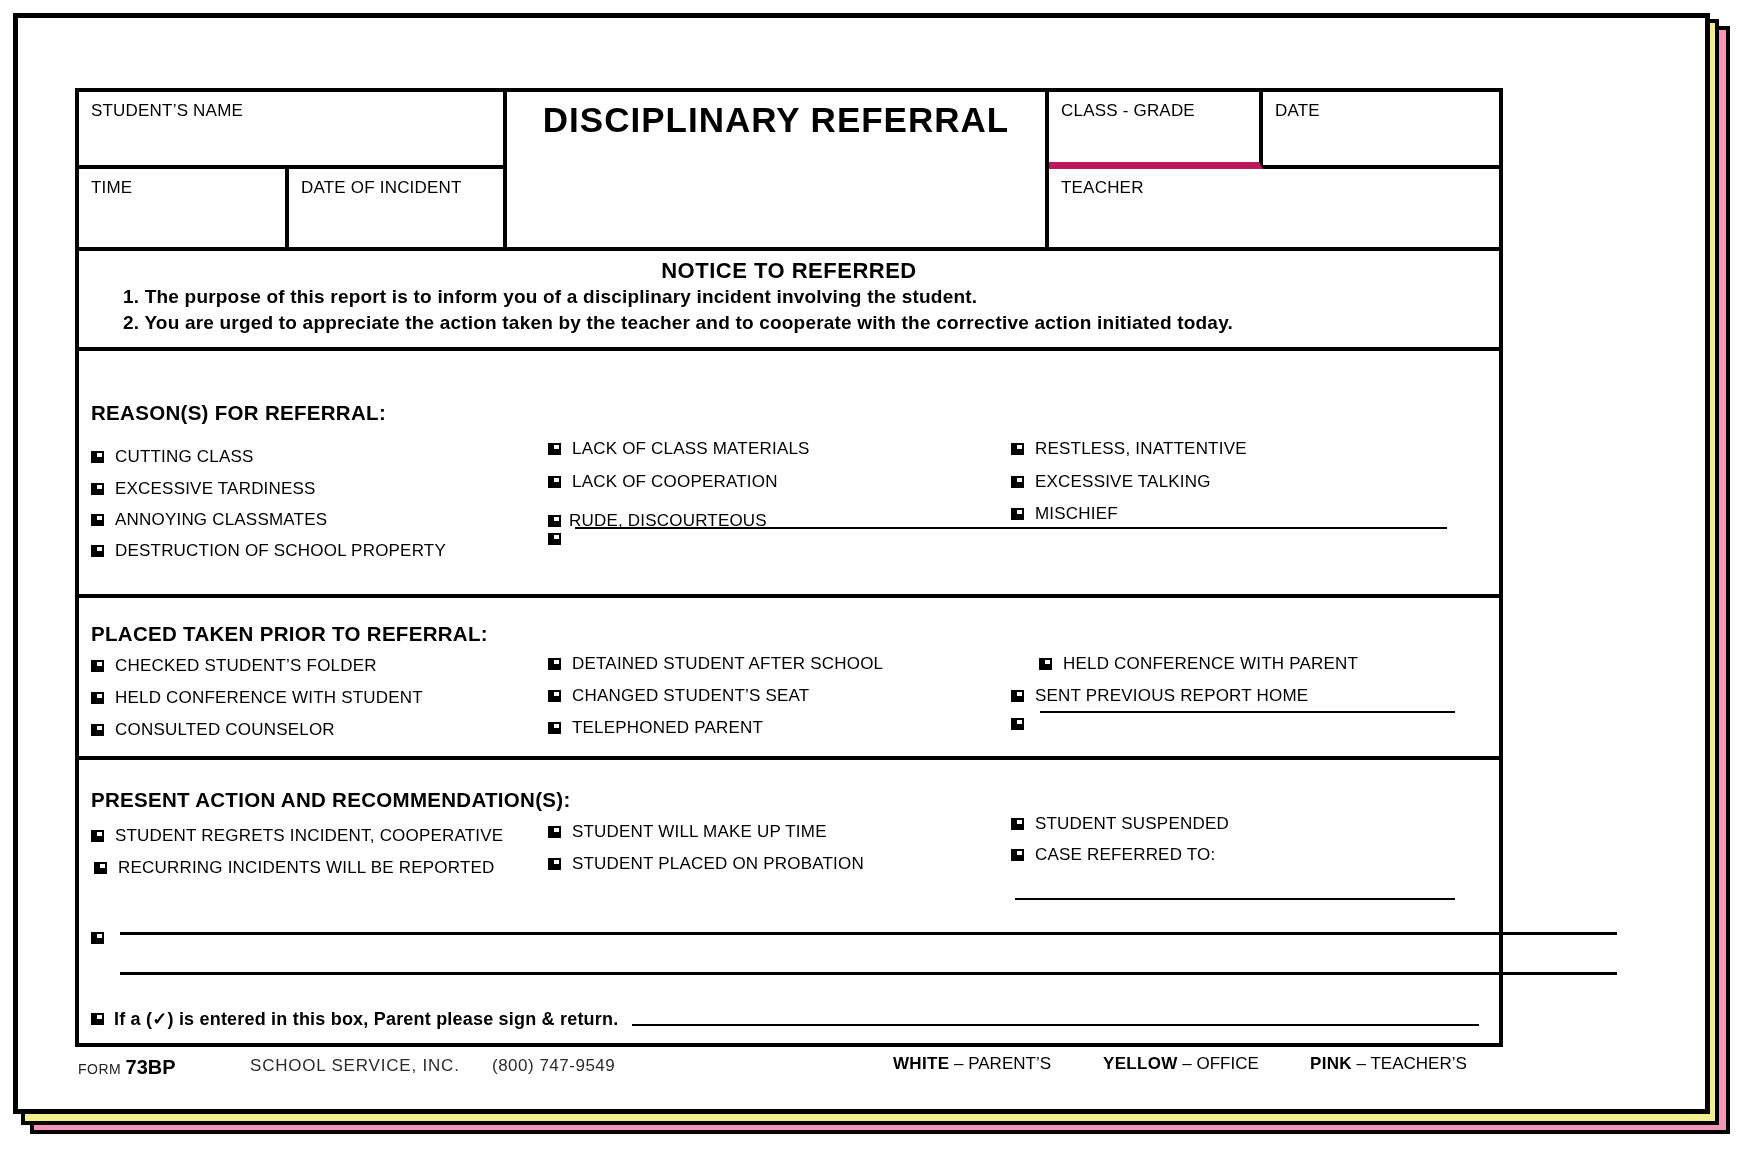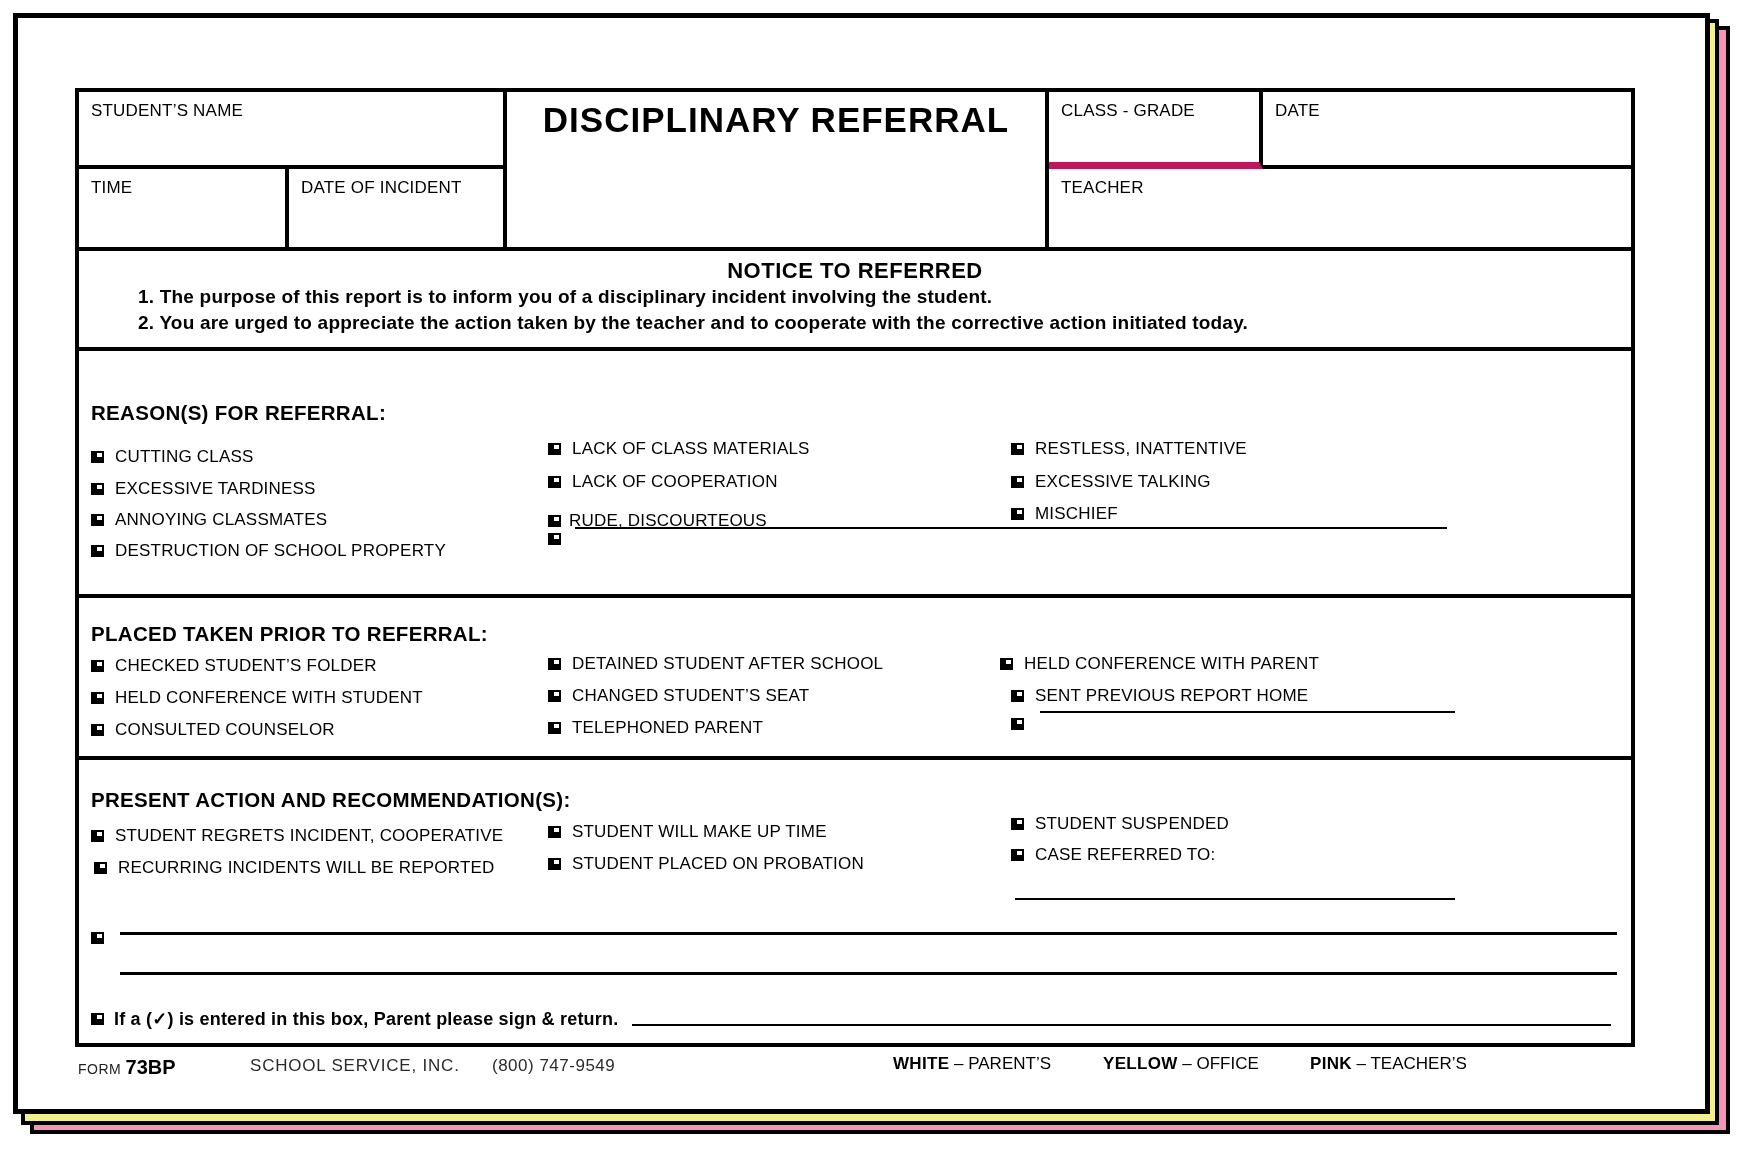--- a/index.html
+++ b/index.html
@@ -4,38 +4,38 @@
 <style>
   * { margin:0; padding:0; box-sizing:border-box; }
   html,body { width:1755px; height:1153px; background:#ffffff; overflow:hidden;
               font-family:"Liberation Sans", sans-serif; color:#000; }
   .sheet { position:absolute; border:4px solid #000; }
   #sheet-pink   { left:30px; top:26px; width:1700px; height:1108px; }
   #sheet-yellow { left:21px; top:19px; width:1698px; height:1106px; }
   #sheet-white  { left:13px; top:13px; width:1697px; height:1101px; background:#fff; border-width:5px; }
 
   
-  #form-box { position:absolute; left:57px; top:70px; width:1560px; border:4px solid #000; background:#fff; }
+  #form-box { position:absolute; left:57px; top:70px; width:1428px; border:4px solid #000; background:#fff; }
 
   .hdr { display:grid; grid-template-columns:210px 214px 546px 214px 1fr; grid-template-rows:77px 78px; }
   .cell { padding:9px 12px; font-size:17px; letter-spacing:.2px; }
   .c-student { grid-column:1 / span 2; grid-row:1; border-bottom:4px solid #000; }
   .c-time    { grid-column:1; grid-row:2; border-right:4px solid #000; }
   .c-doi     { grid-column:2; grid-row:2; }
   .c-title   { grid-column:3; grid-row:1 / span 2; border-left:4px solid #000; border-right:4px solid #000;
                text-align:center; padding-top:8px; }
   .c-class   { grid-column:4; grid-row:1; border-right:4px solid #000; border-bottom:7px solid #be185d; }
   .c-date    { grid-column:5; grid-row:1; border-bottom:4px solid #000; }
   .c-teacher { grid-column:4 / span 2; grid-row:2; }
   .big-title { font-size:35px; font-weight:bold; letter-spacing:1px; }
 
   
   .notice { border-top:4px solid #000; padding:7px 0 11px 0; }
   .notice-title { text-align:center; font-weight:bold; font-size:22px; letter-spacing:.5px; }
-  .notice-item  { font-weight:bold; font-size:19px; padding-left:59px; line-height:26px; letter-spacing:.2px; }
+  .notice-item  { font-weight:bold; font-size:19px; padding-left:44px; line-height:26px; letter-spacing:.2px; }
 
   
   .section { position:relative; border-top:4px solid #000; }
   #sec-reasons { height:247px; }
   #sec-actions { height:162px; }
   #sec-present { height:287px; }
   .sec-title { position:absolute; left:12px; font-weight:bold; font-size:20.5px; letter-spacing:.3px; }
 
   .opt { position:absolute; display:flex; align-items:center; gap:11px; font-size:17px;
          letter-spacing:.2px; white-space:nowrap; }
@@ -49,21 +49,21 @@
   .r1a{left:12px;top:96px;}  .r1b{left:12px;top:128px;} .r1c{left:12px;top:159px;} .r1d{left:12px;top:190px;}
   .r2a{left:469px;top:88px;} .r2b{left:469px;top:121px;} .r2c{left:469px;top:160px;gap:8px;}
   .r3a{left:932px;top:88px;} .r3b{left:932px;top:121px;} .r3c{left:932px;top:153px;}
   .r2other{left:469px;top:182px;}
   #reasons-line { left:496px; width:872px; top:176px; }
 
   
   #sec-actions .sec-title { top:24px; }
   .a1a{left:12px;top:58px;}  .a1b{left:12px;top:90px;}  .a1c{left:12px;top:122px;}
   .a2a{left:469px;top:56px;} .a2b{left:469px;top:88px;} .a2c{left:469px;top:120px;}
-  .a3a{left:893px;top:56px;padding-left:28px;} .a3b{left:932px;top:88px;} .a3other{left:932px;top:120px;}
+  .a3a{left:932px;top:56px;padding-left:28px;} .a3b{left:932px;top:88px;} .a3other{left:932px;top:120px;}
   #actions-line { left:961px; width:415px; top:113px; }
 
   
   #sec-present .sec-title { top:28px; }
   .p1a{left:12px;top:66px;}  .p1b{left:15px;top:98px;}
   .p2a{left:469px;top:62px;text-align:right;} .p2b{left:469px;top:94px;}
   .p3a{left:932px;top:54px;} .p3b{left:932px;top:85px;}
   #case-line   { left:936px; width:440px; top:138px; }
   .p-other     { left:12px; top:172px; }
   #present-line1 { left:41px; width:1497px; top:172px; }

